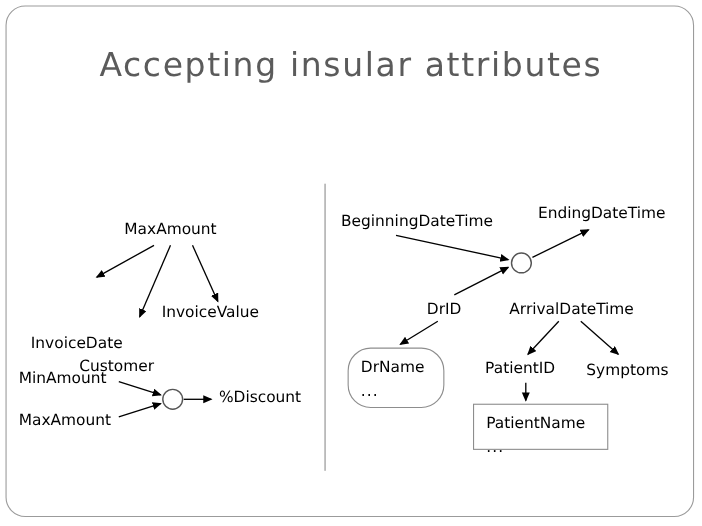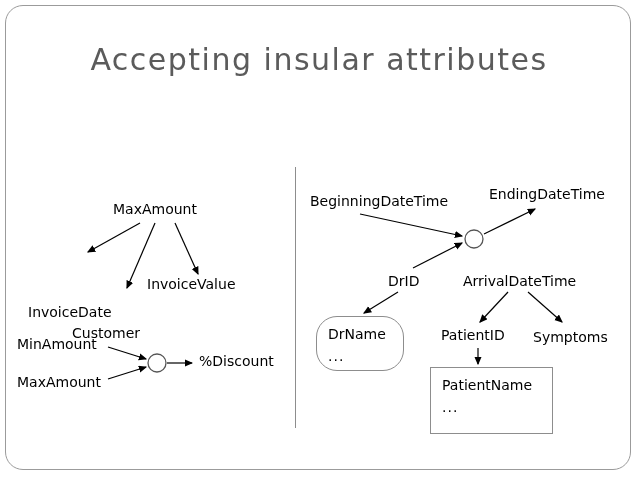--- a/index.html
+++ b/index.html
@@ -109,21 +109,21 @@
     position: absolute;
     left: 11px;
     top: 31px;
     font-family: "DejaVu Sans", sans-serif;
     font-size: 14px;
     color: #000000;
     white-space: nowrap;
     letter-spacing: 1px;
   }
   #box-drname      { left: 316px; top: 316px; width: 88px;  height: 55px; border-radius: 21px; }
-  #box-patientname { left: 430px; top: 367px; width: 123px; height: 67px; }
+  #box-patientname { left: 430px; top: 367px; width: 123px; height: 42px; }
 
   #edges {
     position: absolute;
     left: 0;
     top: 0;
     width: 638px;
     height: 478px;
     pointer-events: none;
   }
 </style>

